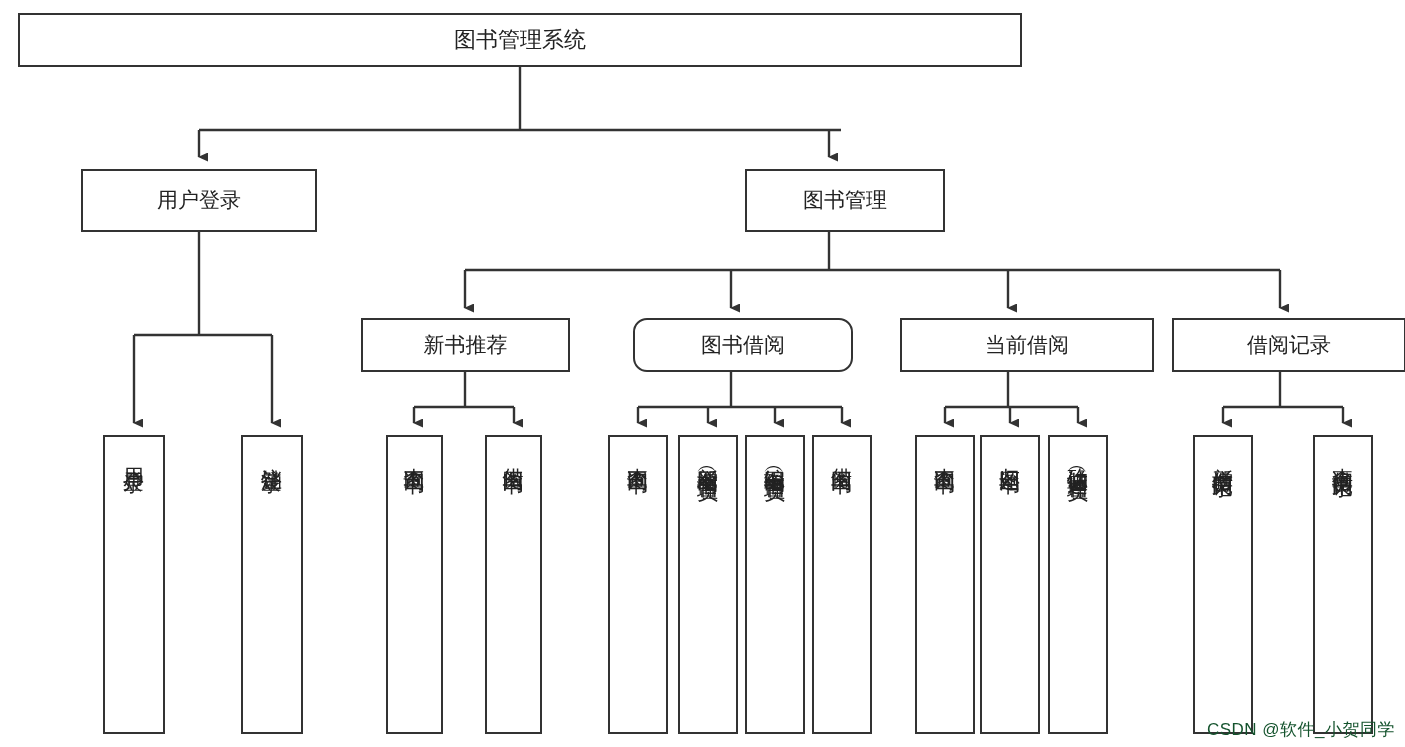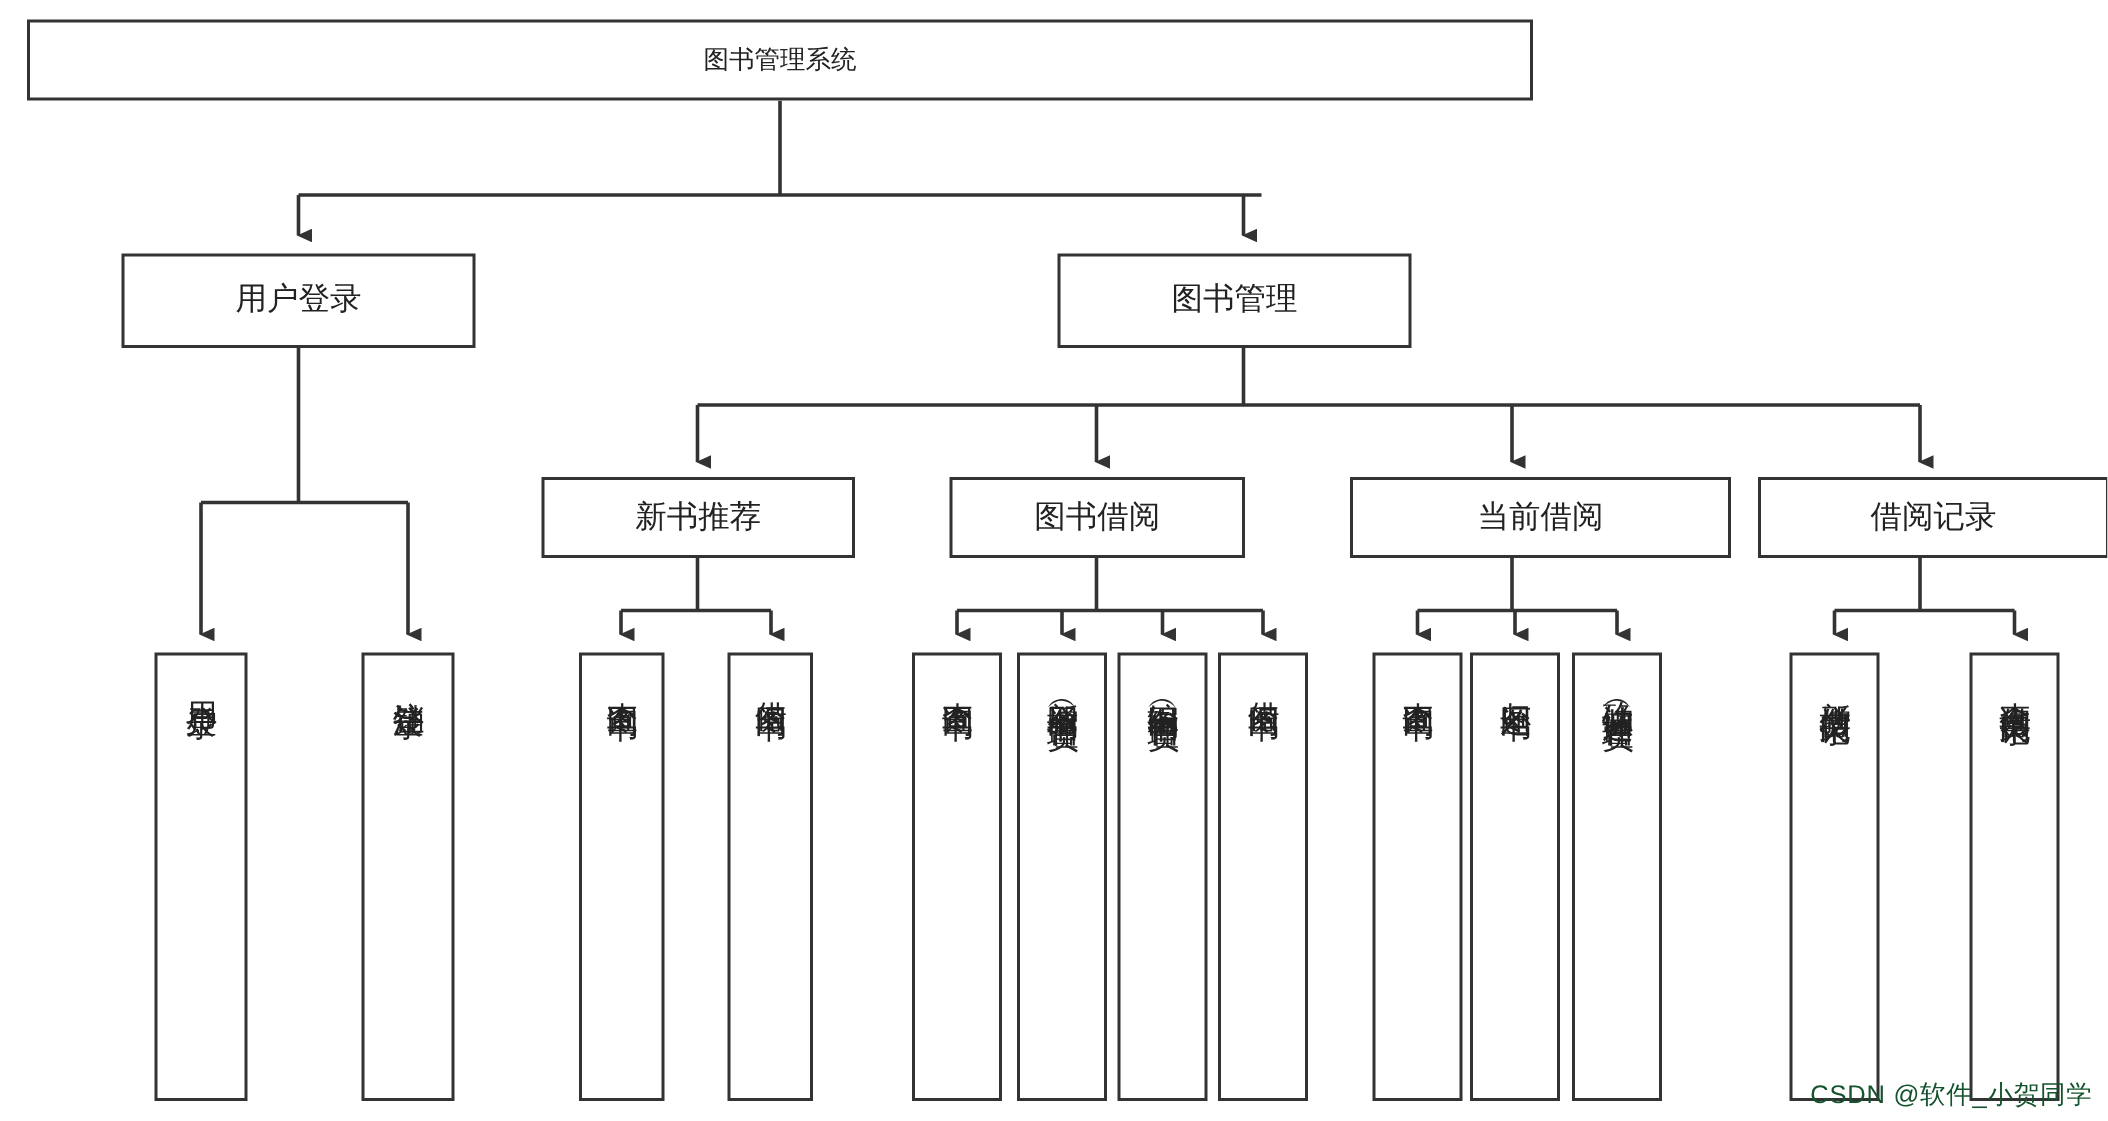--- a/index.html
+++ b/index.html
@@ -36,21 +36,21 @@
   .node-label {
     color: #222222;
     text-align: center;
     line-height: 1.18;
     white-space: pre-line;
   }
   .node-box.horiz .node-label {
     font-size: 21px;
   }
   .node-box.root .node-label {
-    font-size: 17px;
+    font-size: 22px;
   }
   .node-box.vert {
     align-items: flex-start;
     justify-content: center;
     padding-top: 14px;
   }
   .node-box.vert .node-label {
     writing-mode: vertical-rl;
     text-orientation: upright;
     font-size: 21px;
@@ -124,28 +124,28 @@
     </g>
   </svg>
 
   <div class="node-box root horiz" style="left:18px; top:13px; width:1004px; height:54px;">
     <span class="node-label">图书管理系统</span>
   </div>
 
   <div class="node-box horiz" style="left:81px; top:169px; width:236px; height:63px;">
     <span class="node-label">用户登录</span>
   </div>
-  <div class="node-box horiz" style="left:705px; top:169px; width:236px; height:63px;">
+  <div class="node-box horiz" style="left:745px; top:169px; width:200px; height:63px;">
     <span class="node-label">图书管理</span>
   </div>
 
   <div class="node-box horiz" style="left:361px; top:318px; width:209px; height:54px;">
     <span class="node-label">新书推荐</span>
   </div>
-  <div class="node-box horiz" style="left:633px; top:318px; width:197px; height:54px;">
+  <div class="node-box horiz" style="left:633px; top:318px; width:220px; height:54px;border-radius:14px;">
     <span class="node-label">图书借阅</span>
   </div>
   <div class="node-box horiz" style="left:900px; top:318px; width:254px; height:54px;">
     <span class="node-label">当前借阅</span>
   </div>
   <div class="node-box horiz" style="left:1172px; top:318px; width:234px; height:54px;">
     <span class="node-label">借阅记录</span>
   </div>
 
   <div class="node-box vert" style="left:103px; top:435px; width:62px; height:299px;">

